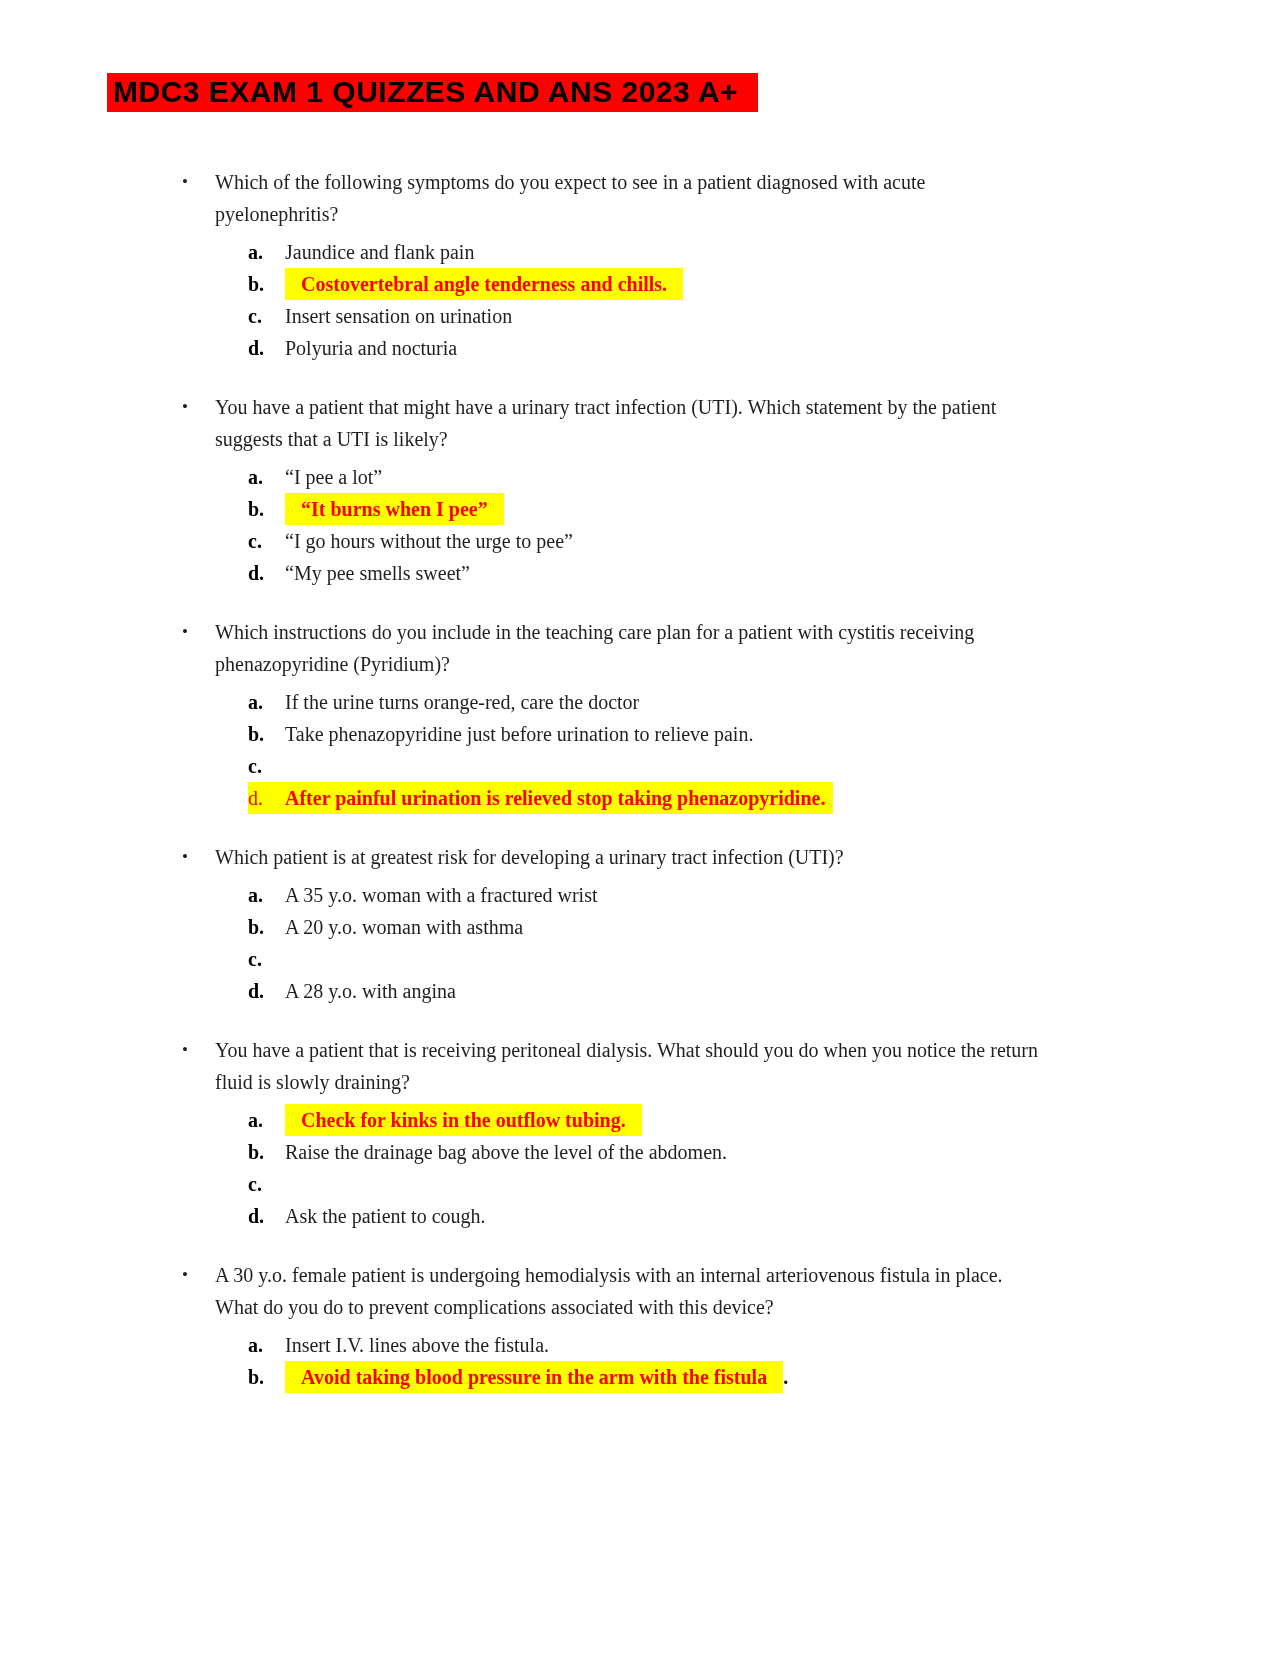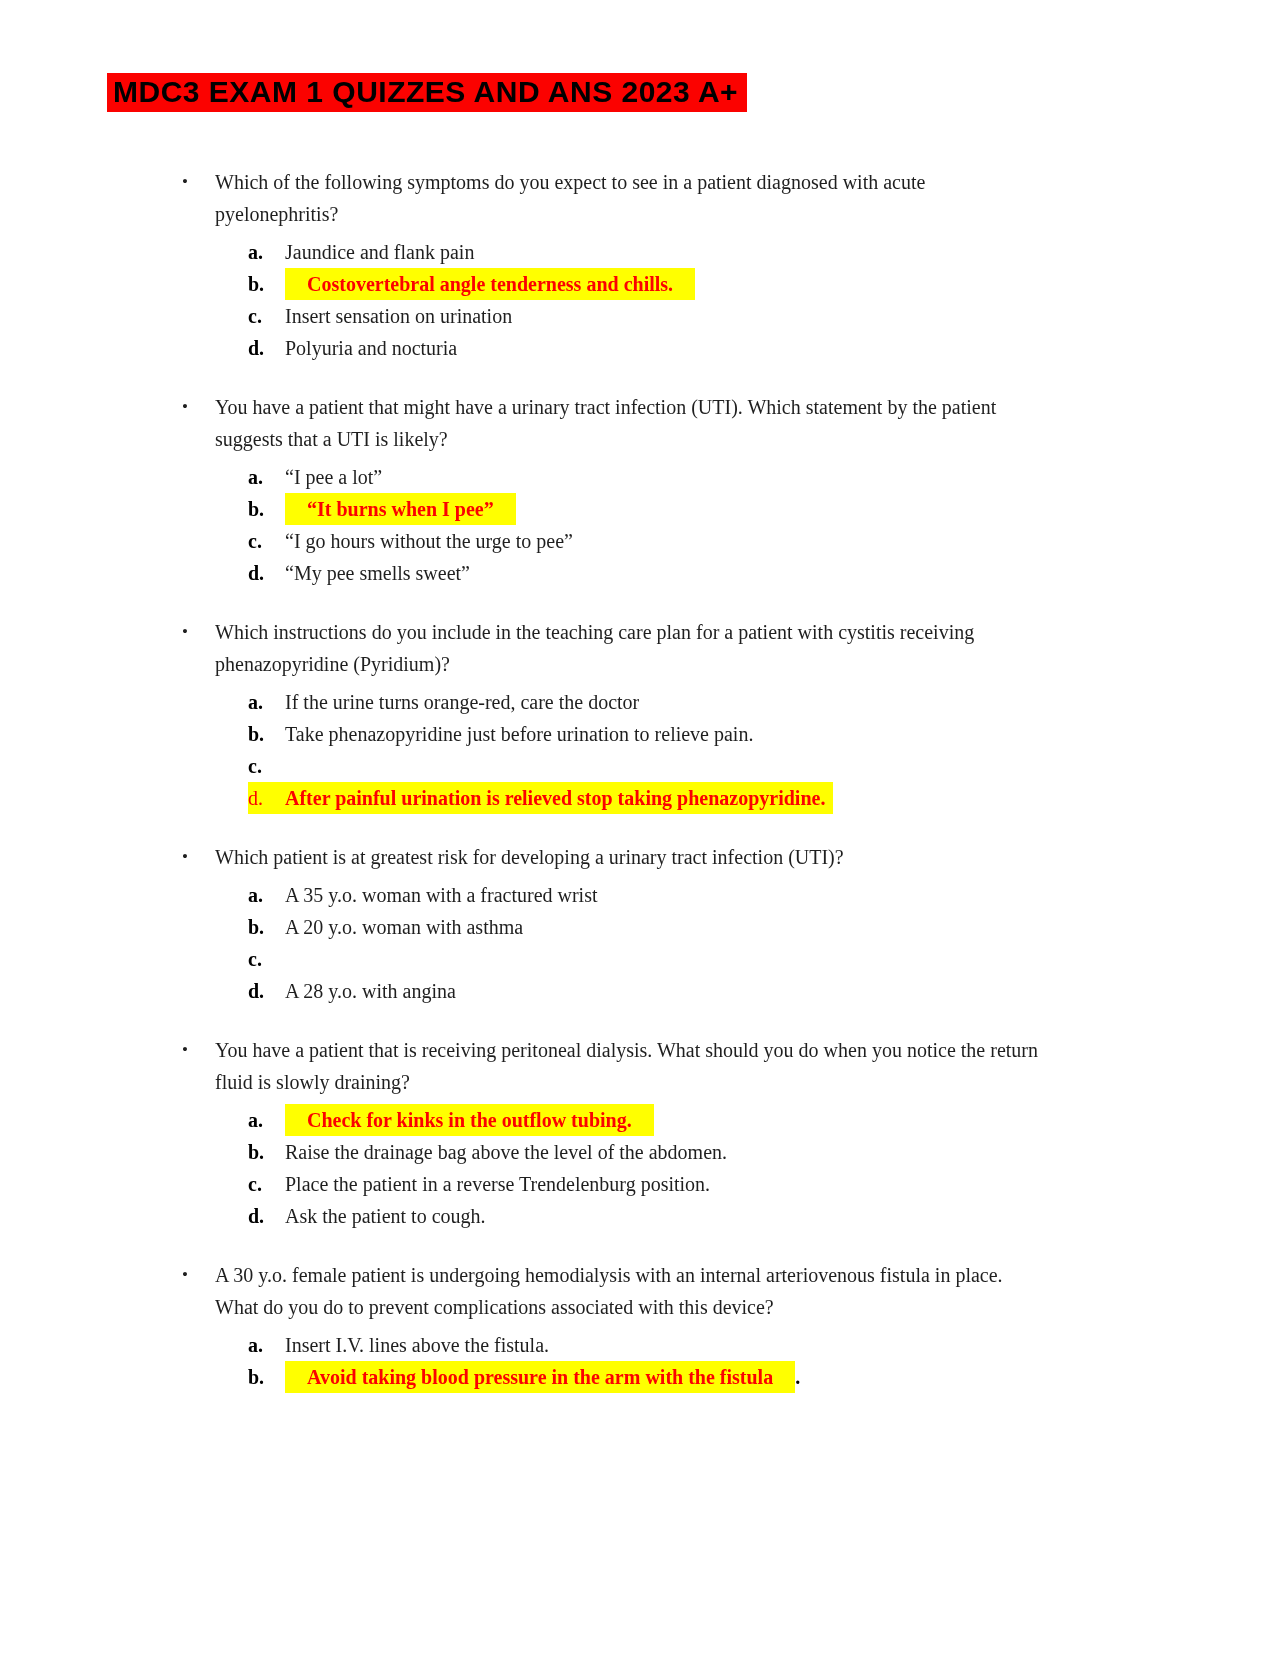--- a/index.html
+++ b/index.html
@@ -14,42 +14,42 @@
   }
   .title-row { padding: 73px 0 0 107px; }
   .doc-title {
     display: inline-block;
     background: #fb0200;
     color: #000000;
     font-family: "Liberation Sans", sans-serif;
     font-weight: 700;
     font-size: 30px;
     line-height: 38px;
-    padding: 0 9px 1px 6px;
+    padding: 0 20px 1px 6px;
     letter-spacing: 0.5px;
   }
   .questions { margin-top: 54px; }
   .question { display: flex; margin: 0 0 27px 182px; }
   .bullet {
     width: 33px;
     flex: none;
     font-size: 17px;
     line-height: 32px;
   }
   .q-body { width: 830px; flex: none; }
   .q-text { font-size: 20px; line-height: 32px; }
   .options { margin-left: 33px; margin-top: 6px; }
   .option { display: flex; line-height: 32px; font-size: 20px; }
   .letter { font-weight: bold; width: 37px; flex: none; color: #000000; }
   .opt-text { }
   .hl {
     background: #ffff00;
     color: #fb0200;
     font-weight: bold;
-    padding: 0 22px;
+    padding: 0 16px;
   }
   .full-hl {
     background: #ffff00;
     width: fit-content;
     padding-right: 8px;
   }
   .full-hl .letter { color: #fb0200; font-weight: normal; }
   .red-bold { color: #fb0200; font-weight: bold; }
   .suffix { font-weight: bold; color: #000000; }
 </style>
@@ -170,21 +170,20 @@
           <div class="option">
             <span class="letter">a.</span>
             <span class="opt-text hl">Check for kinks in the outflow tubing.</span>
           </div>
           <div class="option">
             <span class="letter">b.</span>
             <span class="opt-text">Raise the drainage bag above the level of the abdomen.</span>
           </div>
           <div class="option">
             <span class="letter">c.</span>
-            <span class="opt-text">Place the patient in a reverse Trendelenburg position.</span>
           </div>
           <div class="option">
             <span class="letter">d.</span>
             <span class="opt-text">Ask the patient to cough.</span>
           </div>
         </div>
       </div>
     </div>
 
     <div class="question">

